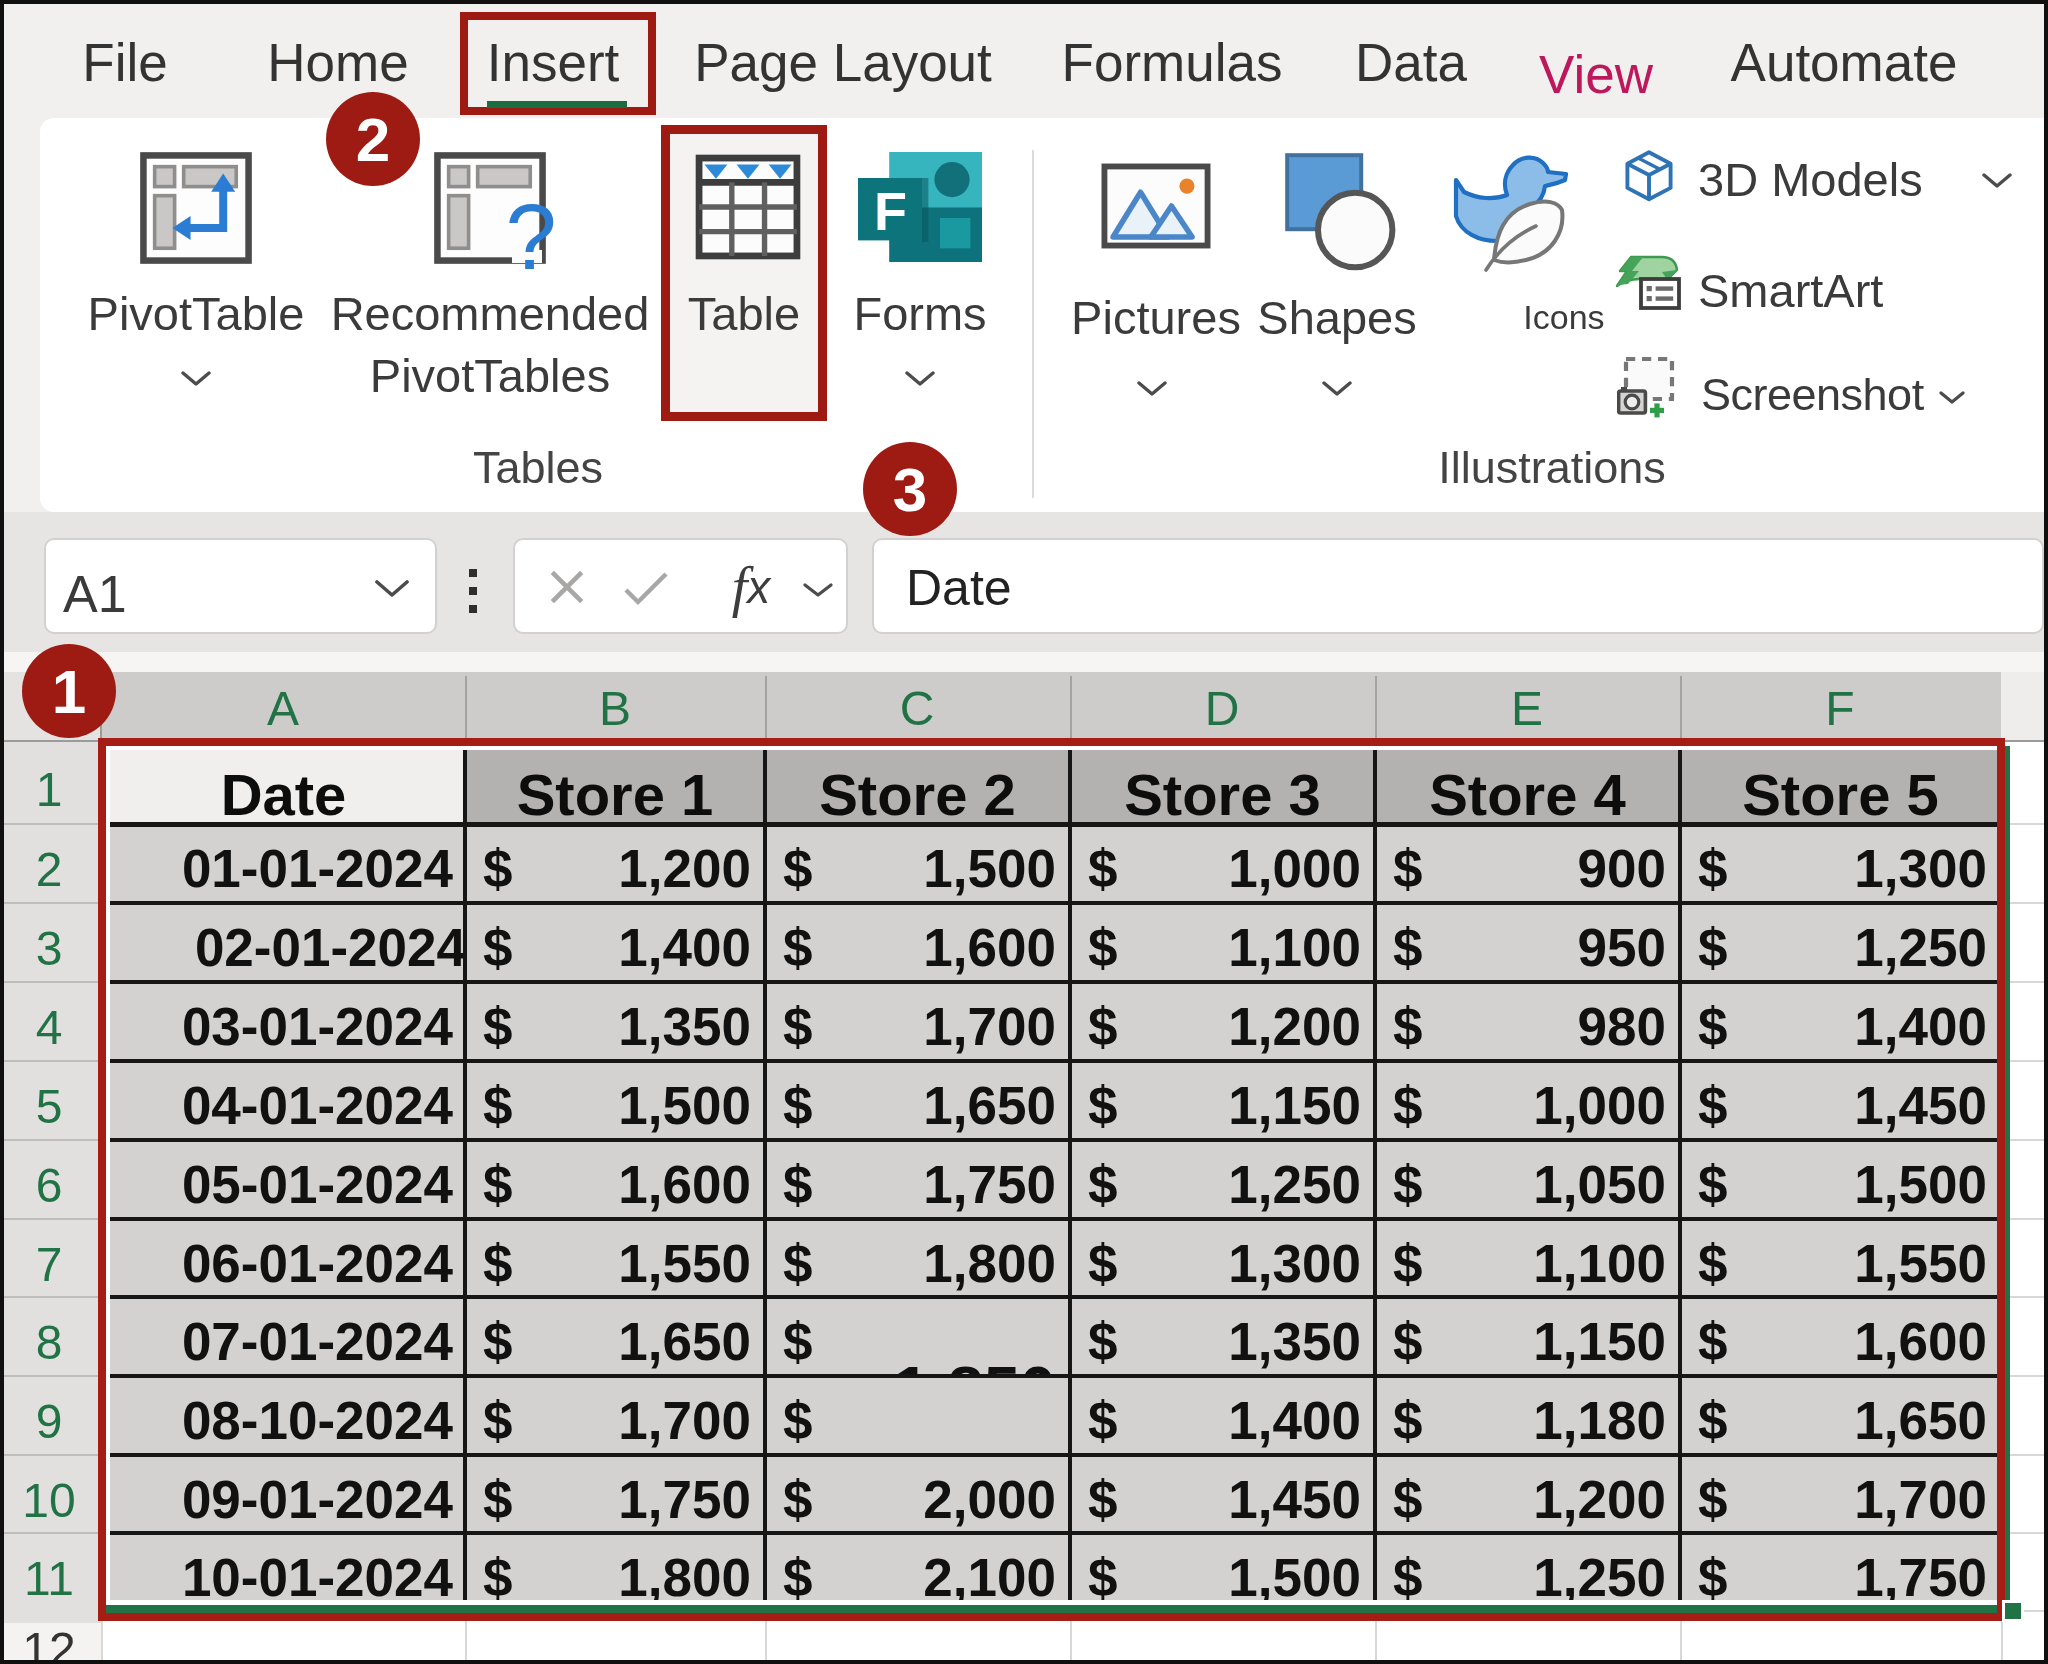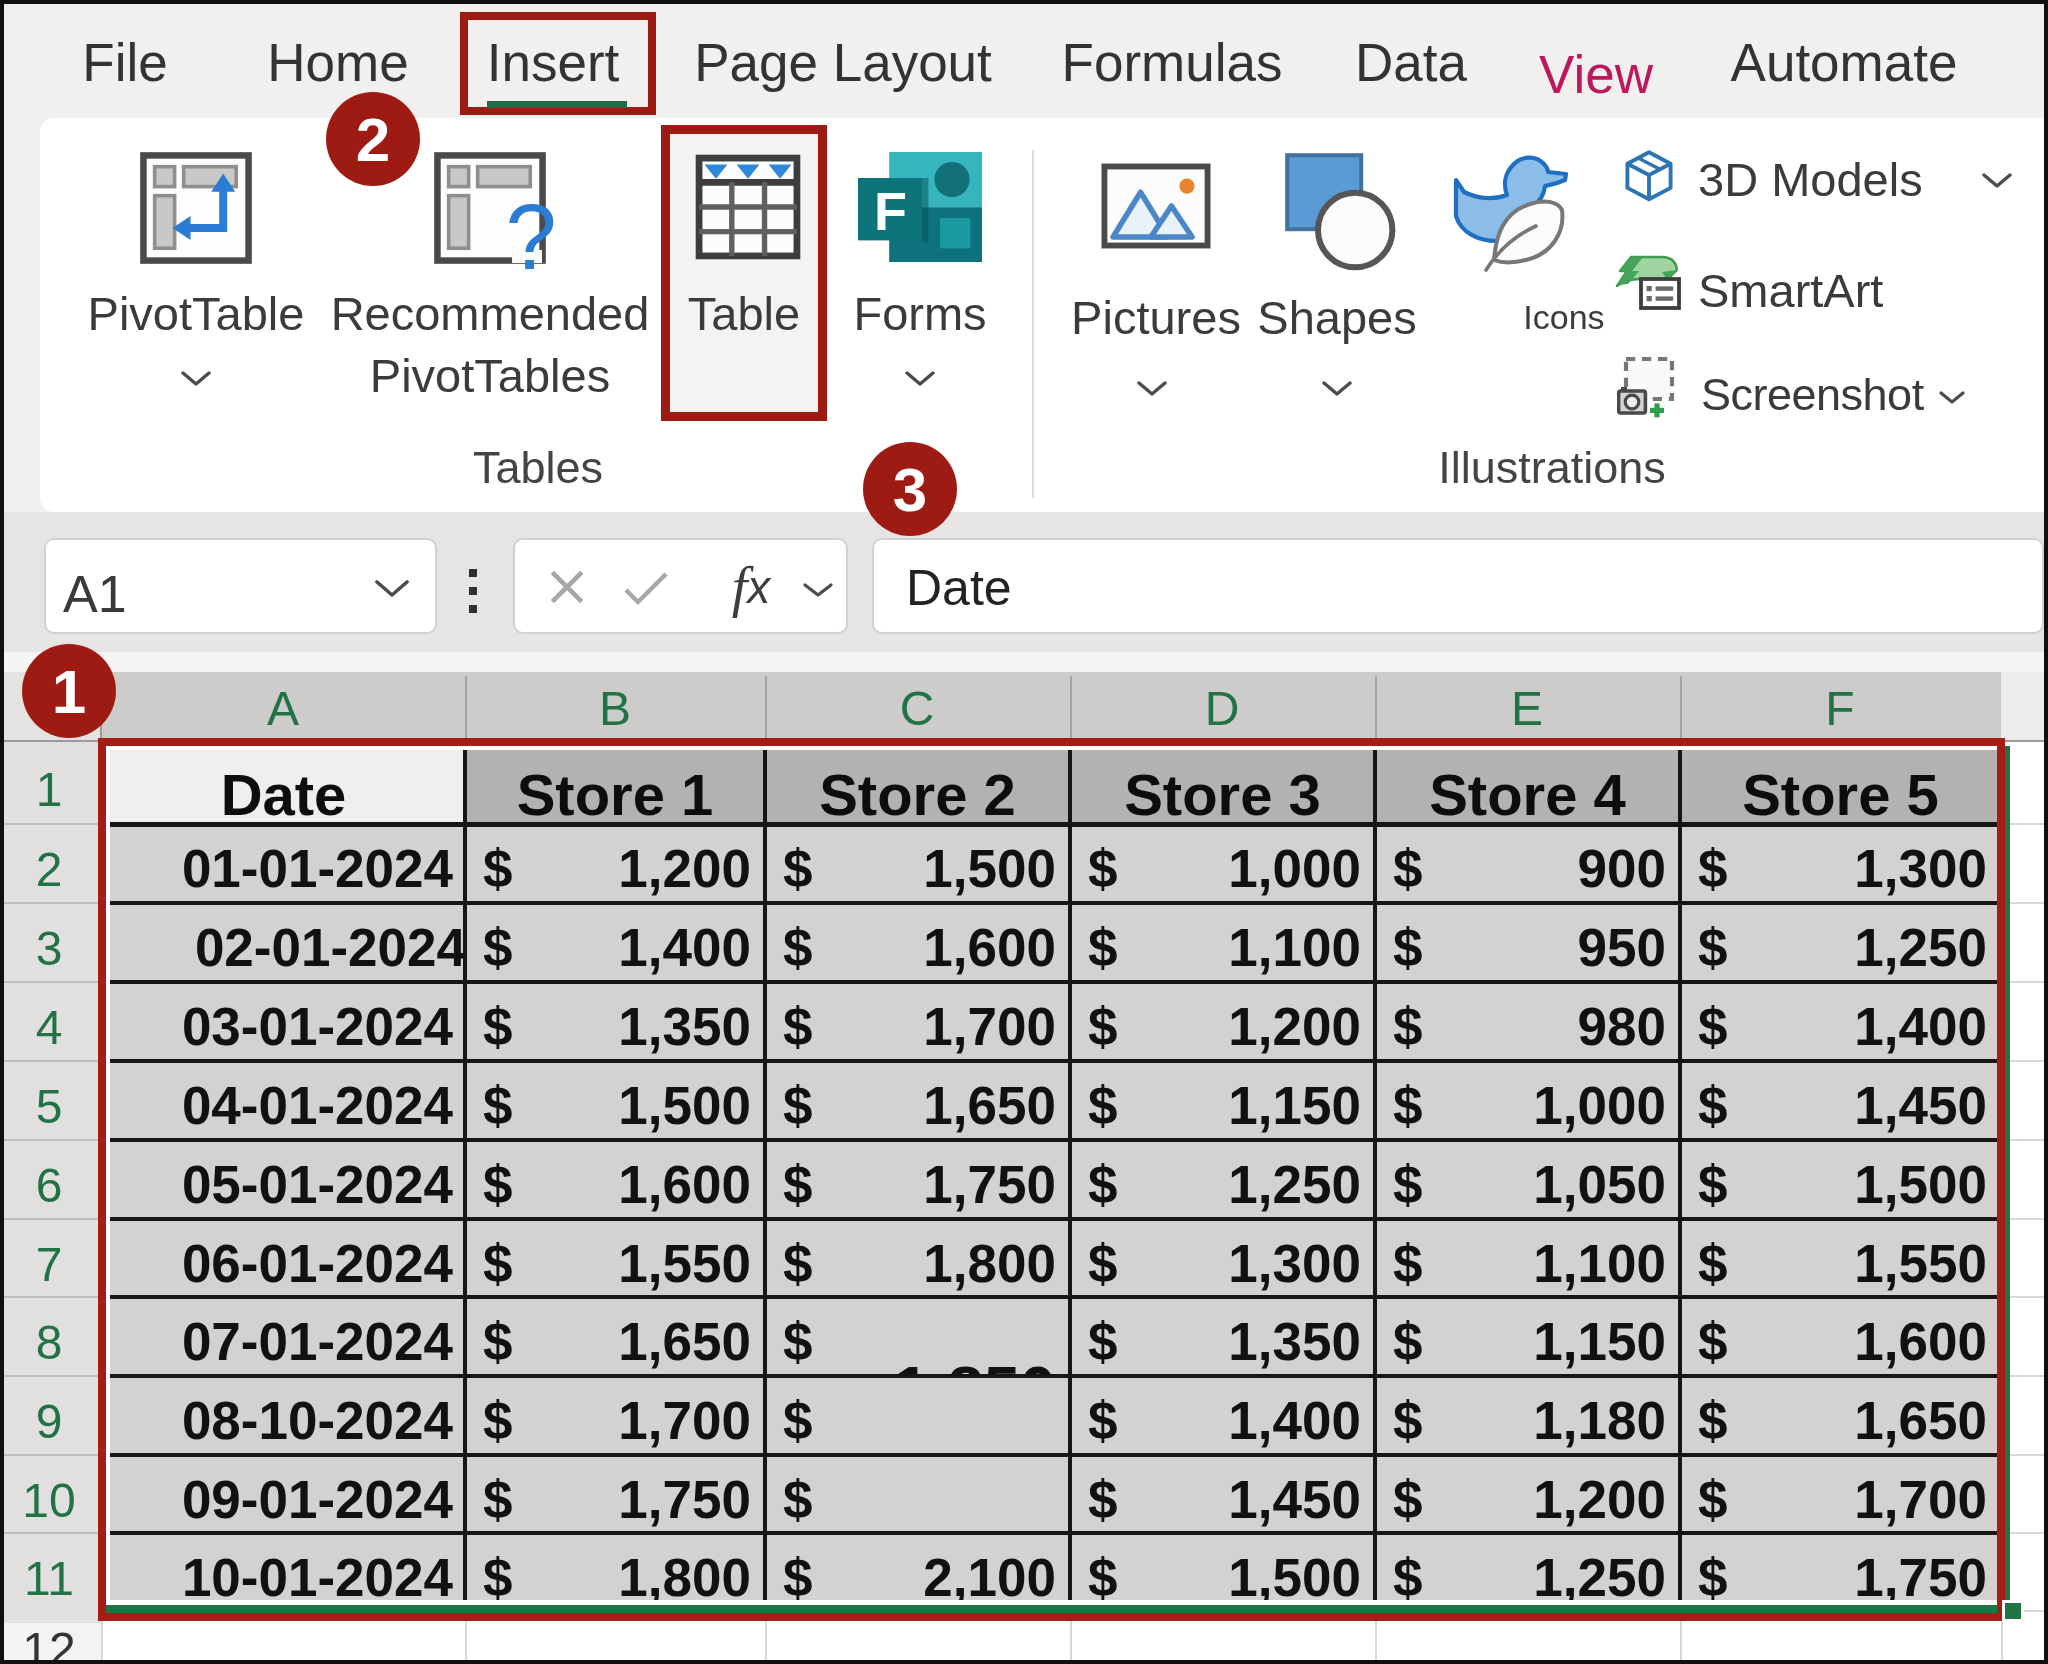--- a/index.html
+++ b/index.html
@@ -338,20 +338,21 @@
 <div style="position:absolute;left:1680px;top:1376px;width:321px;height:79px;background:#d3d2d1;"></div>
 <div style="position:absolute;left:1698px;top:1386px;width:60px;height:69px;display:flex;align-items:center;font-size:53px;font-weight:700;color:#111;">$</div>
 <div style="position:absolute;left:1680px;top:1386px;width:307px;height:69px;display:flex;align-items:center;justify-content:flex-end;font-size:53px;font-weight:700;color:#111;">1,650</div>
 <div style="position:absolute;left:102px;top:1455px;width:363px;height:78px;background:#d3d2d1;"></div>
 <div style="position:absolute;left:102px;top:1465px;width:351px;height:68px;display:flex;align-items:center;justify-content:flex-end;font-size:53px;font-weight:700;color:#111;">09-01-2024</div>
 <div style="position:absolute;left:465px;top:1455px;width:300px;height:78px;background:#d3d2d1;"></div>
 <div style="position:absolute;left:483px;top:1465px;width:60px;height:68px;display:flex;align-items:center;font-size:53px;font-weight:700;color:#111;">$</div>
 <div style="position:absolute;left:465px;top:1465px;width:286px;height:68px;display:flex;align-items:center;justify-content:flex-end;font-size:53px;font-weight:700;color:#111;">1,750</div>
 <div style="position:absolute;left:765px;top:1455px;width:305px;height:78px;background:#d3d2d1;"></div>
 <div style="position:absolute;left:783px;top:1465px;width:60px;height:68px;display:flex;align-items:center;font-size:53px;font-weight:700;color:#111;">$</div>
+<div style="position:absolute;left:765px;top:1465px;width:291px;height:68px;display:flex;align-items:center;justify-content:flex-end;font-size:53px;font-weight:700;color:#111;">2,000</div>
 <div style="position:absolute;left:1070px;top:1455px;width:305px;height:78px;background:#d3d2d1;"></div>
 <div style="position:absolute;left:1088px;top:1465px;width:60px;height:68px;display:flex;align-items:center;font-size:53px;font-weight:700;color:#111;">$</div>
 <div style="position:absolute;left:1070px;top:1465px;width:291px;height:68px;display:flex;align-items:center;justify-content:flex-end;font-size:53px;font-weight:700;color:#111;">1,450</div>
 <div style="position:absolute;left:1375px;top:1455px;width:305px;height:78px;background:#d3d2d1;"></div>
 <div style="position:absolute;left:1393px;top:1465px;width:60px;height:68px;display:flex;align-items:center;font-size:53px;font-weight:700;color:#111;">$</div>
 <div style="position:absolute;left:1375px;top:1465px;width:291px;height:68px;display:flex;align-items:center;justify-content:flex-end;font-size:53px;font-weight:700;color:#111;">1,200</div>
 <div style="position:absolute;left:1680px;top:1455px;width:321px;height:78px;background:#d3d2d1;"></div>
 <div style="position:absolute;left:1698px;top:1465px;width:60px;height:68px;display:flex;align-items:center;font-size:53px;font-weight:700;color:#111;">$</div>
 <div style="position:absolute;left:1680px;top:1465px;width:307px;height:68px;display:flex;align-items:center;justify-content:flex-end;font-size:53px;font-weight:700;color:#111;">1,700</div>
 <div style="position:absolute;left:102px;top:1533px;width:363px;height:78px;background:#d3d2d1;"></div>

